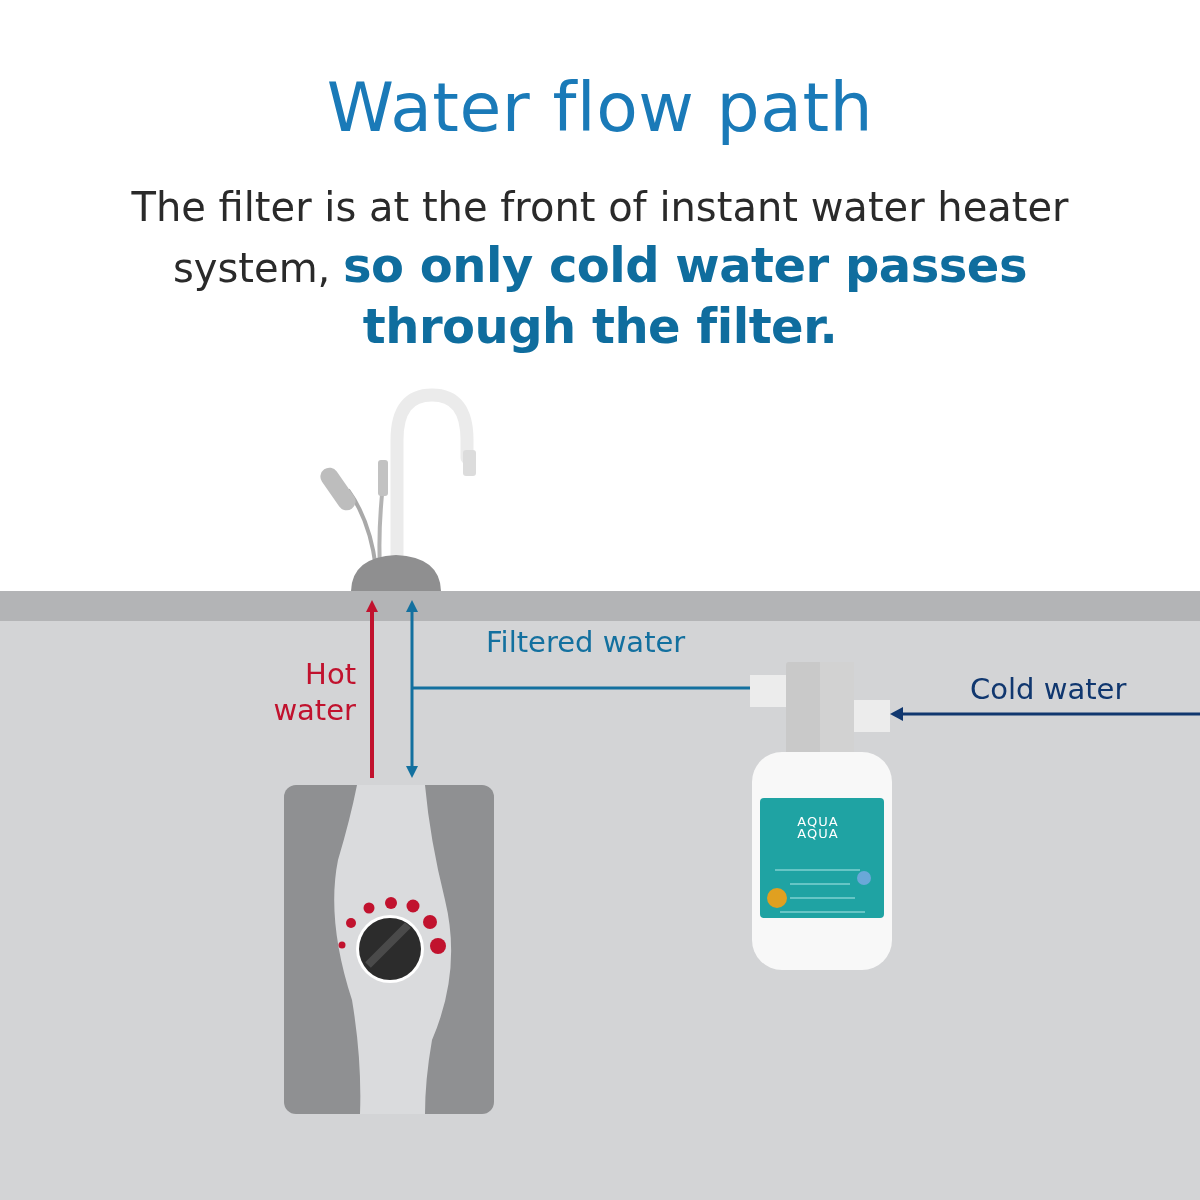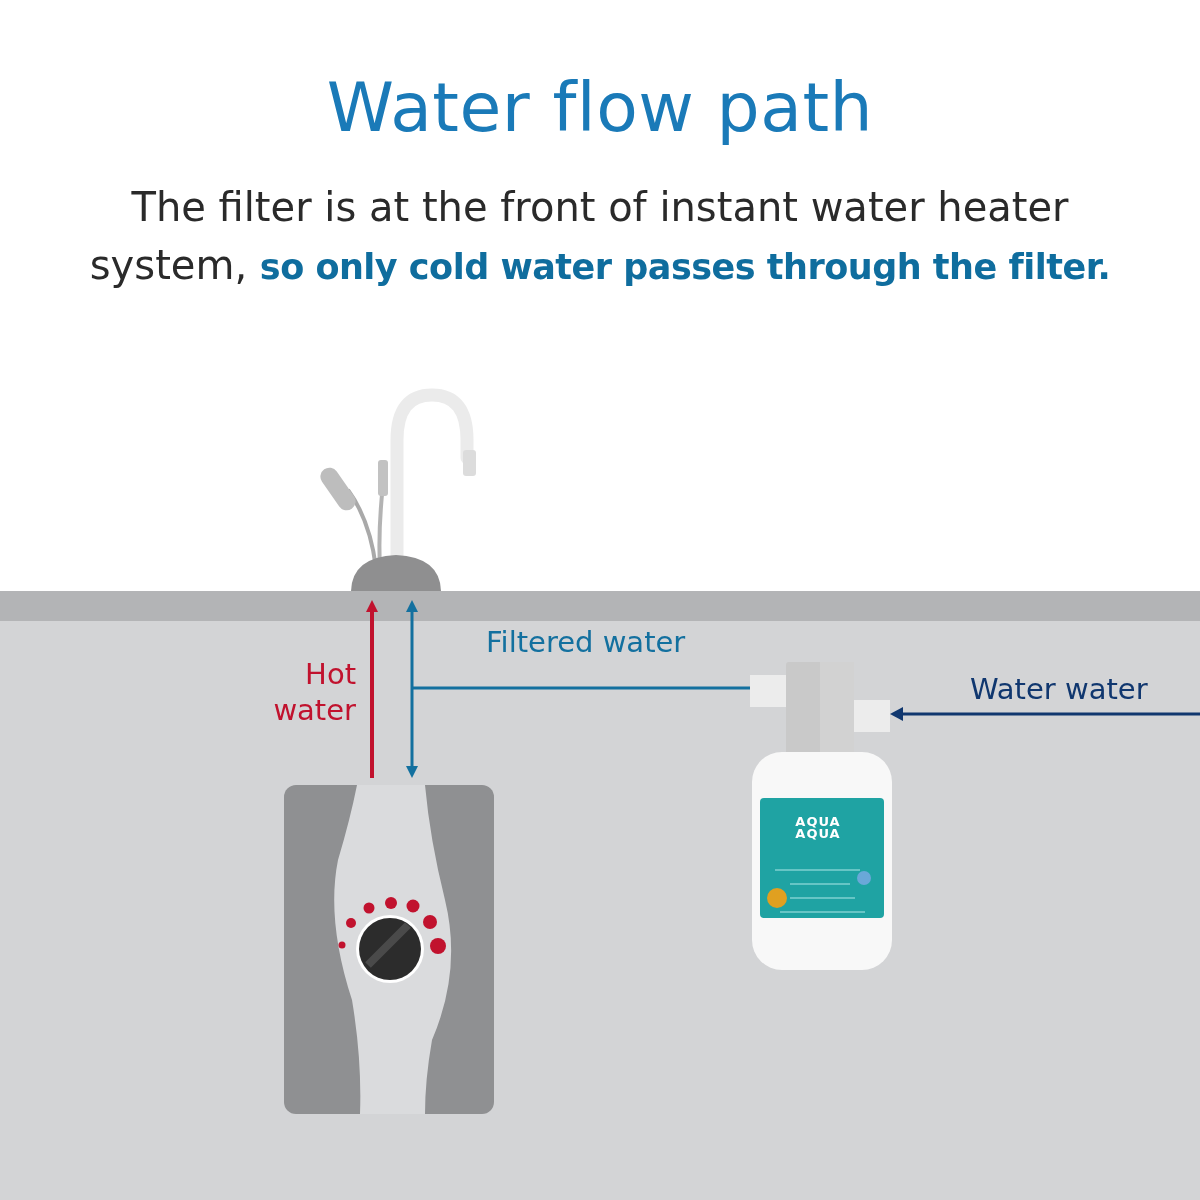--- a/index.html
+++ b/index.html
@@ -1,27 +1,27 @@
 <!DOCTYPE html>
 <html><head>
 <meta charset="utf-8">
 <style>
   html, body { margin: 0; padding: 0; }
   body { width: 1200px; height: 1200px; position: relative; background: #ffffff; overflow: hidden; font-family: "DejaVu Sans", sans-serif; }
   .title { position: absolute; top: 68px; left: 0; width: 1200px; text-align: center; font-size: 68px; color: #1a7ab8; letter-spacing: 0.5px; }
   .subtitle { position: absolute; top: 178px; left: 60px; width: 1080px; text-align: center; font-size: 40px; line-height: 58px; color: #2a2a2a; }
-  .subtitle .hl { color: #0f6d9e; font-weight: bold; font-size: 35px; letter-spacing: -0.5px; }
+  .subtitle .hl { color: #0f6d9e; font-weight: bold; font-size: 48px; letter-spacing: -0.5px; }
   .counter-top { position: absolute; left: 0; top: 591px; width: 1200px; height: 30px; background: #b3b4b6; }
   .cabinet { position: absolute; left: 0; top: 621px; width: 1200px; height: 579px; background: #d3d4d6; }
   svg.diagram { position: absolute; left: 0; top: 0; }
   .lbl { position: absolute; font-size: 29px; line-height: 36px; }
   .lbl-hot { left: 230px; top: 656px; width: 126px; text-align: right; color: #c1122e; }
   .lbl-filtered { left: 486px; top: 624px; color: #13709f; }
   .lbl-cold { left: 970px; top: 671px; color: #10376f; }
-  .brand { position: absolute; left: 778px; top: 816px; width: 80px; text-align: center; color: #ffffff; font-size: 13px; font-weight: bold; line-height: 12px; letter-spacing: 1px; }
+  .brand { position: absolute; left: 778px; top: 816px; width: 80px; text-align: center; color: #ffffff; font-size: 13px; font-weight: normal; line-height: 12px; letter-spacing: 1px; }
 </style>
 </head>
 <body>
 
 <div class="title">Water flow path</div>
 <div class="subtitle">
   <span>The filter is at the front of instant water heater system,</span>
   <span class="hl">so only cold water passes through the filter.</span>
 </div>
 
@@ -85,17 +85,17 @@
     <circle cx="864" cy="878" r="7" fill="#6aa8d8"></circle>
     <line x1="775" y1="870" x2="860" y2="870" stroke="#7fd0d0" stroke-width="1.5"></line>
     <line x1="790" y1="884" x2="850" y2="884" stroke="#7fd0d0" stroke-width="1.5"></line>
     <line x1="790" y1="898" x2="855" y2="898" stroke="#7fd0d0" stroke-width="1.5"></line>
     <line x1="780" y1="912" x2="865" y2="912" stroke="#7fd0d0" stroke-width="1.5"></line>
   </g>
 </svg>
 
 <div class="lbl lbl-hot">Hot<br>water</div>
 <div class="lbl lbl-filtered">Filtered water</div>
-<div class="lbl lbl-cold">Water water</div>
+<div class="lbl lbl-cold">Cold water</div>
 <div class="brand">
   <div>AQUA</div>
   <div>AQUA</div>
 </div>
 
 </body></html>

